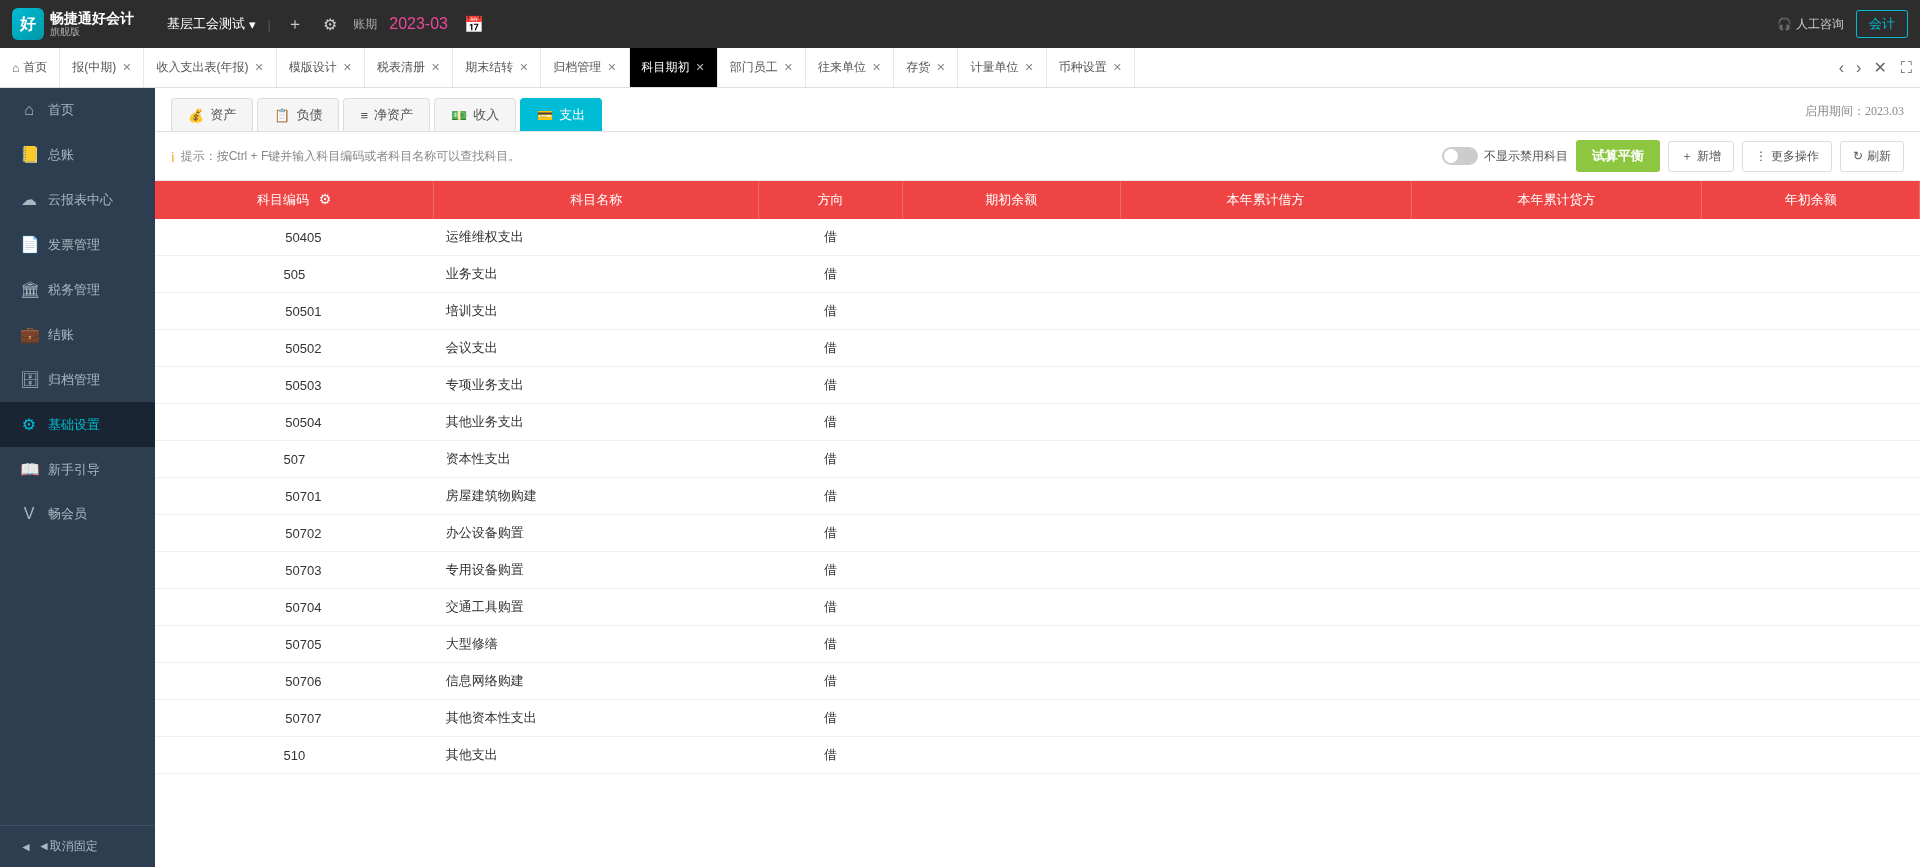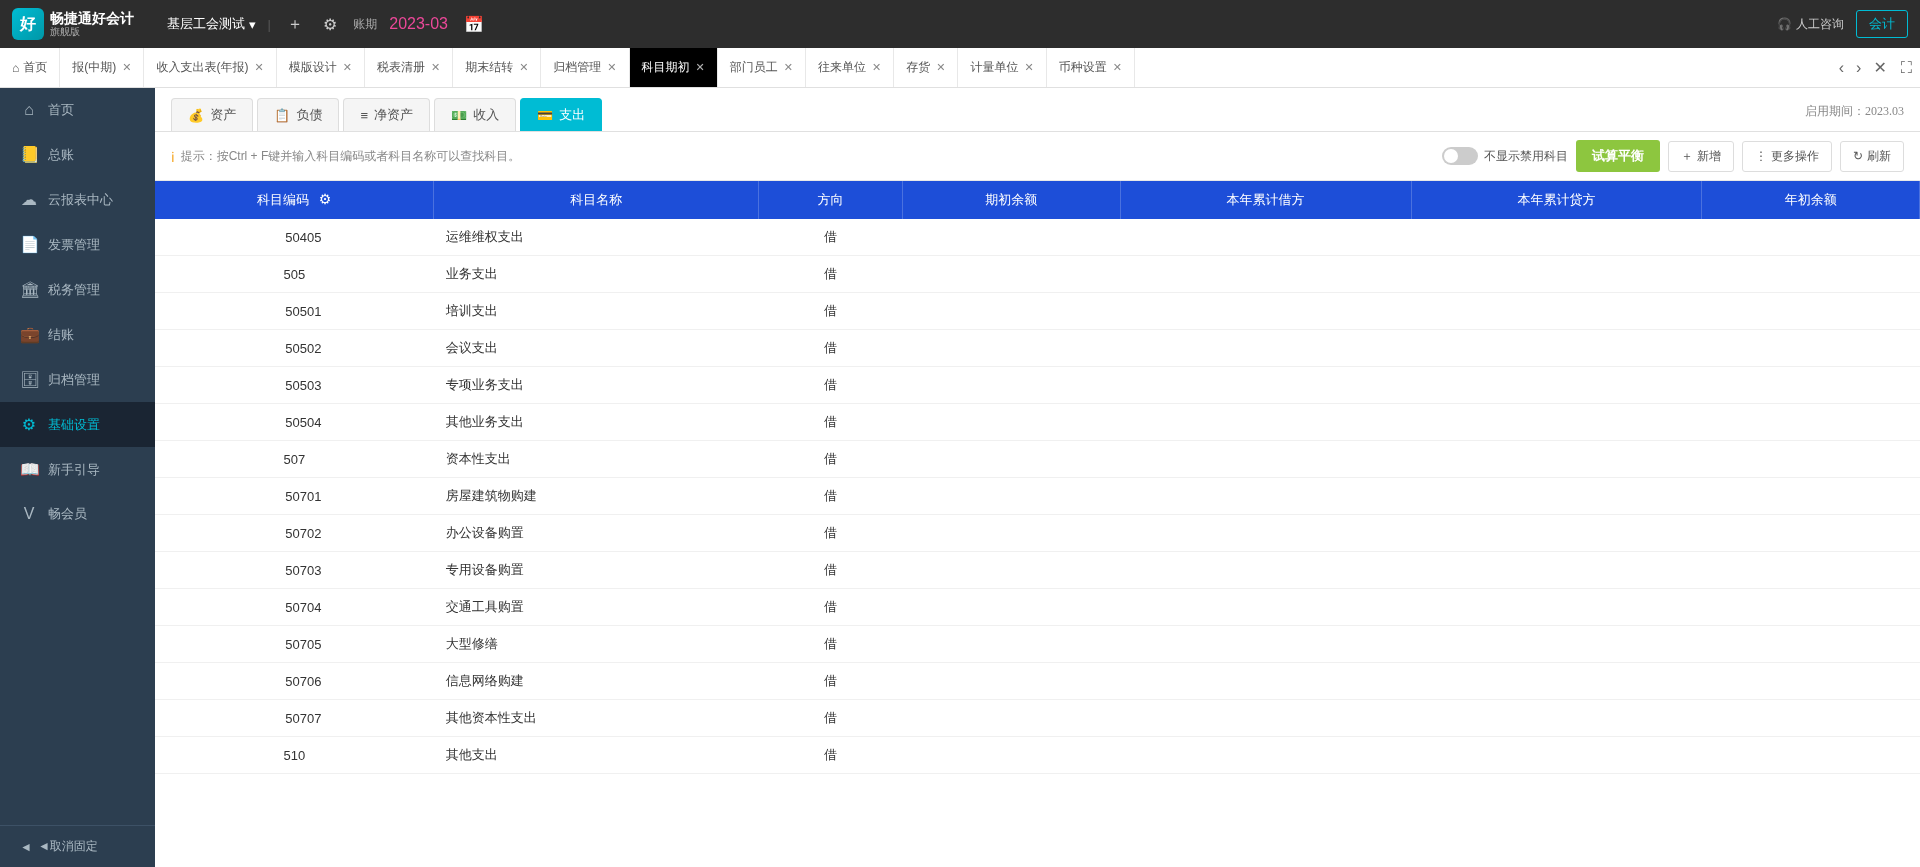--- a/index.html
+++ b/index.html
@@ -222,21 +222,21 @@
       overflow-y: auto;
       background: #fff;
       margin: 0;
       position: relative;
     }
     .data-table {
       width: 100%;
       border-collapse: collapse;
     }
     .data-table thead tr {
-      background: #1d4ed8;
+      background: #ef4444;
       color: #fff;
     }
     .data-table thead th {
       padding: 10px 12px;
       font-weight: normal;
       font-size: 13px;
       text-align: center;
       border-right: 1px solid rgba(255,255,255,0.2);
       white-space: nowrap;
     }

